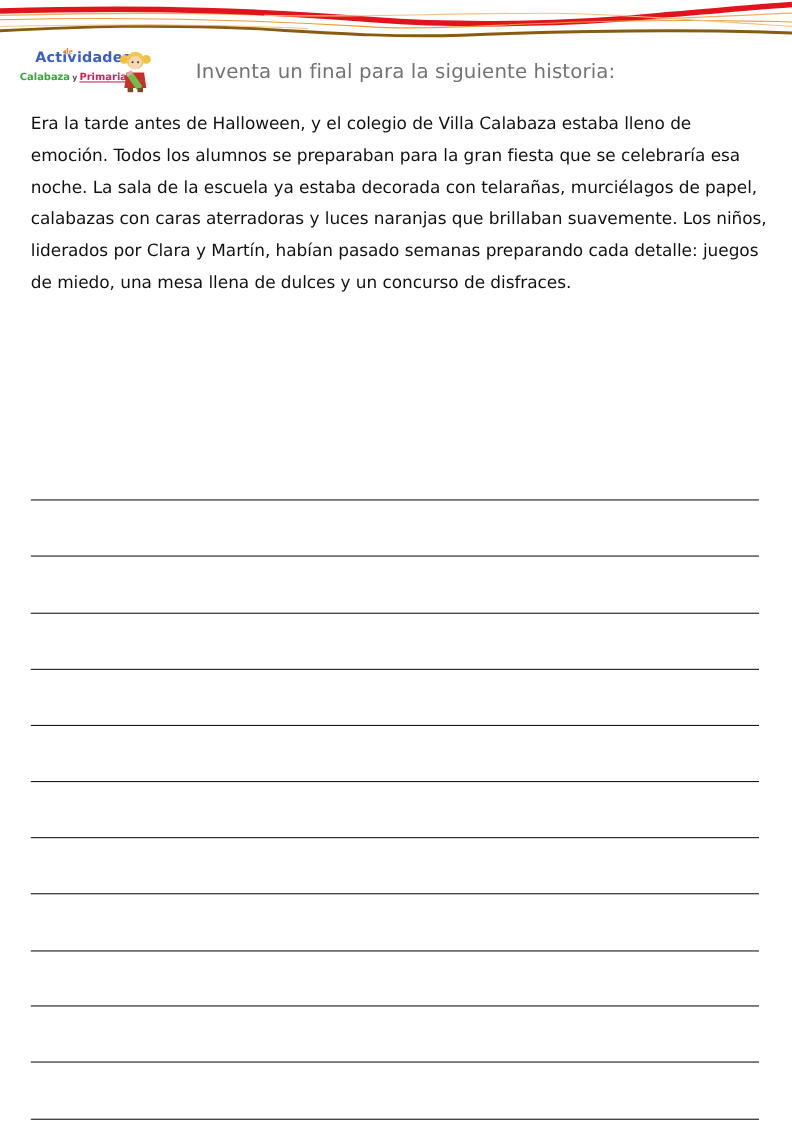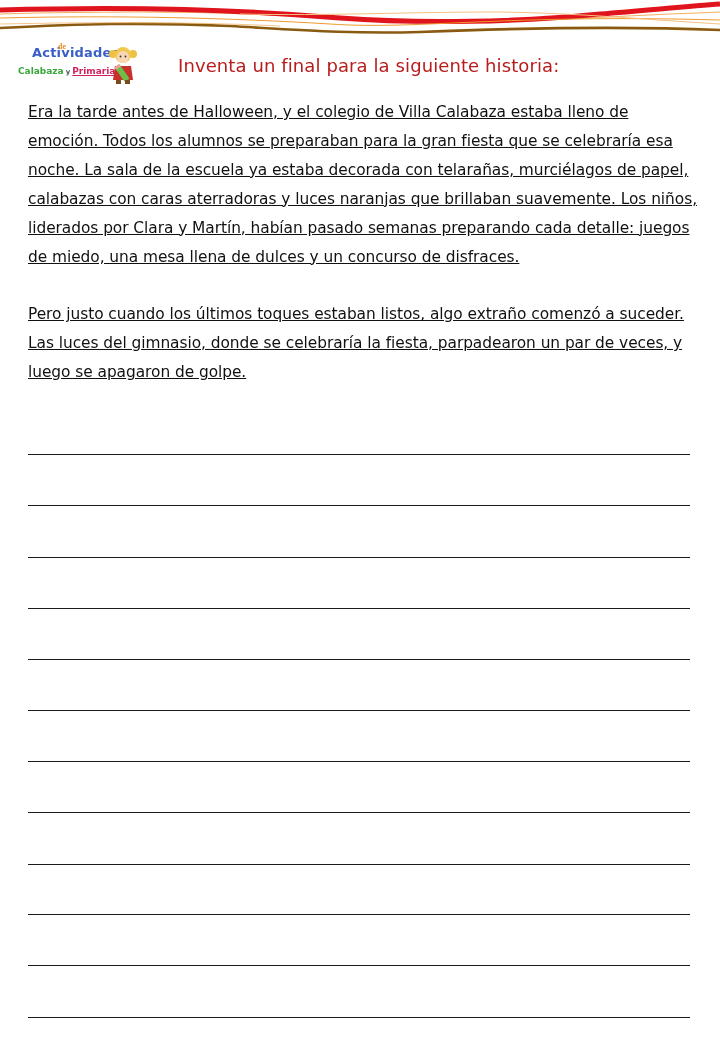--- a/index.html
+++ b/index.html
@@ -71,36 +71,35 @@
       left: 90px;
       top: 2px;
       width: 34px;
       height: 40px;
     }
     .title {
       position: absolute;
       left: 178px;
       top: 55px;
       font-size: 18px;
-      color: #b91c1c;
+      color: #737373;
       white-space: nowrap;
       letter-spacing: 0.1px;
     }
     .story {
       position: absolute;
       left: 28px;
       top: 98px;
       width: 672px;
       font-size: 15.4px;
       line-height: 28.9px;
       letter-spacing: -0.05px;
     }
     .story p {
       margin: 0 0 28.9px 0;
-      text-decoration: underline;
     }
     .writing-lines {
       position: absolute;
       left: 28px;
       top: 0;
       width: 662px;
     }
     .writing-line {
       position: absolute;
       left: 0;
@@ -150,21 +149,20 @@
 
     <rect x="10" y="36" width="5" height="4" fill="#7a4a20"></rect>
     <rect x="19" y="36" width="5" height="4" fill="#7a4a20"></rect>
   </svg>
 </div>
 
 <div class="title">Inventa un final para la siguiente historia:</div>
 
 <div class="story">
   <p>Era la tarde antes de Halloween, y el colegio de Villa Calabaza estaba lleno de emoción. Todos los alumnos se preparaban para la gran fiesta que se celebraría esa noche. La sala de la escuela ya estaba decorada con telarañas, murciélagos de papel, calabazas con caras aterradoras y luces naranjas que brillaban suavemente. Los niños, liderados por Clara y Martín, habían pasado semanas preparando cada detalle: juegos de miedo, una mesa llena de dulces y un concurso de disfraces.</p>
-  <p>Pero justo cuando los últimos toques estaban listos, algo extraño comenzó a suceder. Las luces del gimnasio, donde se celebraría la fiesta, parpadearon un par de veces, y luego se apagaron de golpe.</p>
 </div>
 
 <div class="writing-lines">
   <div class="writing-line" style="top:454px"></div>
   <div class="writing-line" style="top:505px"></div>
   <div class="writing-line" style="top:557px"></div>
   <div class="writing-line" style="top:608px"></div>
   <div class="writing-line" style="top:659px"></div>
   <div class="writing-line" style="top:710px"></div>
   <div class="writing-line" style="top:761px"></div>

